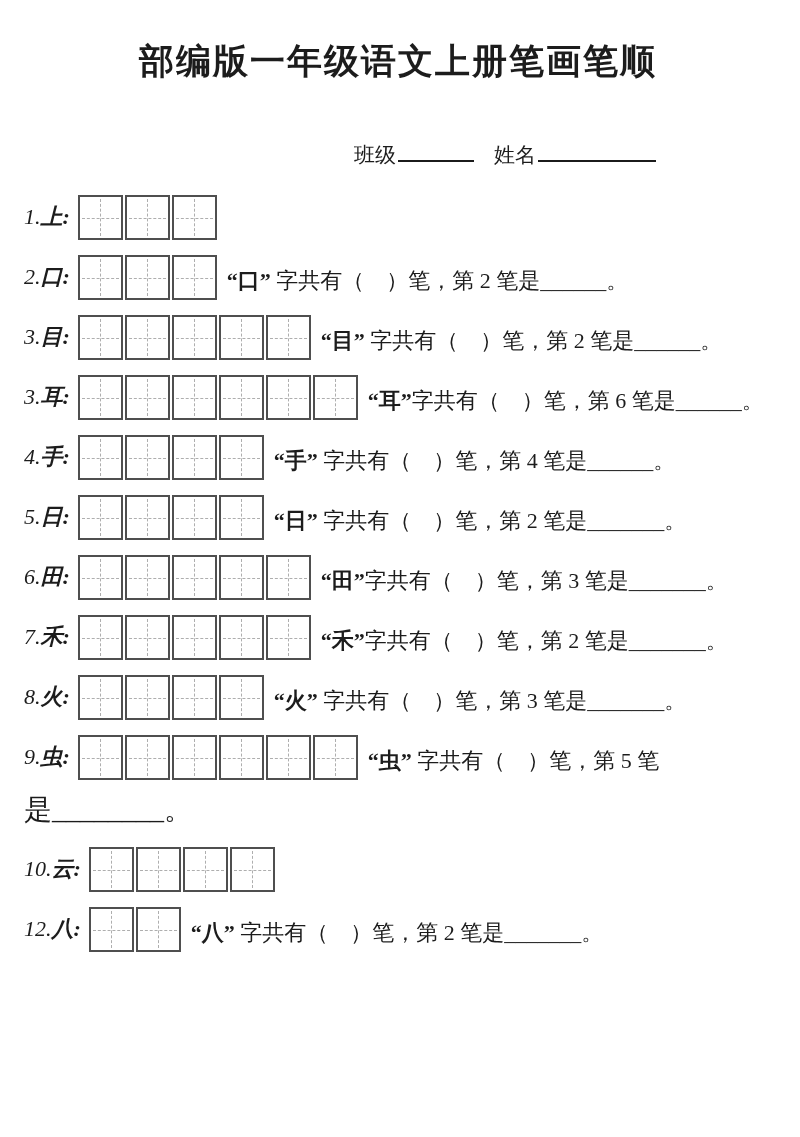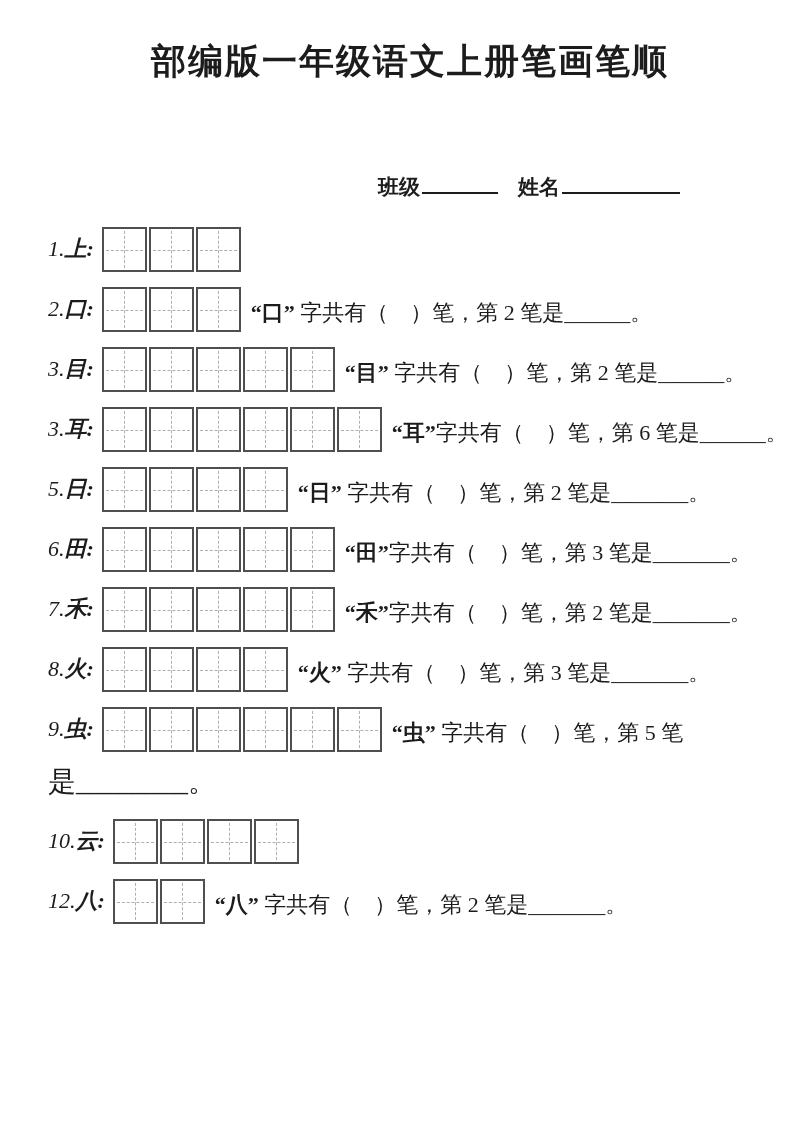--- a/index.html
+++ b/index.html
@@ -7,36 +7,36 @@
     width:800px;
     background:#fdfdfe;
     font-family:"Liberation Serif","DejaVu Serif",serif;
     color:#1c1c1c;
   }
   .page{
     width:800px;
     min-height:1137px;
     background:#ffffff;
     box-sizing:border-box;
-    padding:30px 28px 40px 48px;
+    padding:30px 28px 40px 24px;
   }
   .title{
     text-align:center;
     font-size:35px;
     font-weight:bold;
     letter-spacing:2px;
     margin:8px 0 0 0;
     font-family:"Liberation Serif","DejaVu Serif",serif;
   }
   .meta{
-    margin-top:88px;
+    margin-top:56px;
     margin-bottom:26px;
     padding-left:330px;
     font-size:21px;
-    font-weight:bold;
+    font-weight:normal;
     white-space:nowrap;
   }
   .blank{
     display:inline-block;
     border-bottom:2px solid #1b1b1b;
     height:15px;
     vertical-align:baseline;
   }
   .blank-class{width:76px;margin-right:20px;margin-left:2px;}
   .blank-name{width:118px;margin-left:2px;}
@@ -141,20 +141,30 @@
           <span class="cell"></span>
           <span class="cell"></span>
           <span class="cell"></span>
           <span class="cell"></span>
           <span class="cell"></span>
           <span class="cell"></span>
         </span>
         <span class="sentence"><b class="quoted">“耳”</b><span class="rest">字共有（　）笔，第 6 笔是______。</span></span>
       </div>
       <div class="row">
+        <span class="rowlabel"><span class="num">4.</span><b class="chbold">手:</b></span>
+        <span class="grid">
+          <span class="cell"></span>
+          <span class="cell"></span>
+          <span class="cell"></span>
+          <span class="cell"></span>
+        </span>
+        <span class="sentence"><b class="quoted">“手”</b><span class="rest"> 字共有（　）笔，第 4 笔是______。</span></span>
+      </div>
+      <div class="row">
         <span class="rowlabel"><span class="num">5.</span><b class="chbold">日:</b></span>
         <span class="grid">
           <span class="cell"></span>
           <span class="cell"></span>
           <span class="cell"></span>
           <span class="cell"></span>
         </span>
         <span class="sentence"><b class="quoted">“日”</b><span class="rest"> 字共有（　）笔，第 2 笔是_______。</span></span>
       </div>
       <div class="row">

